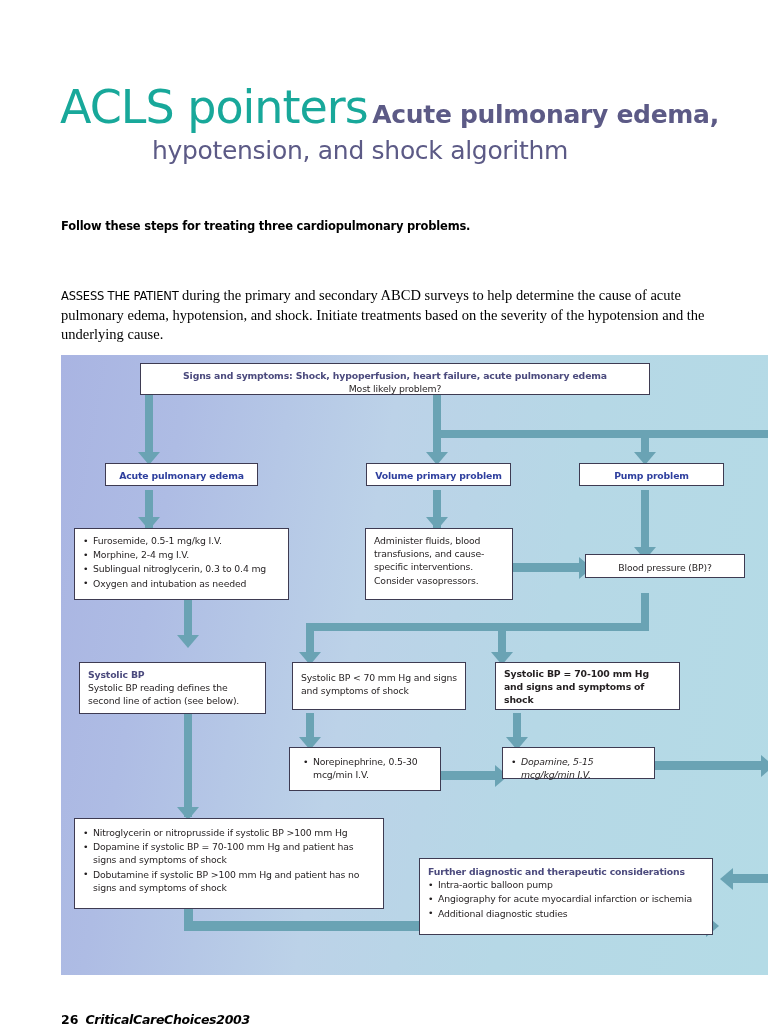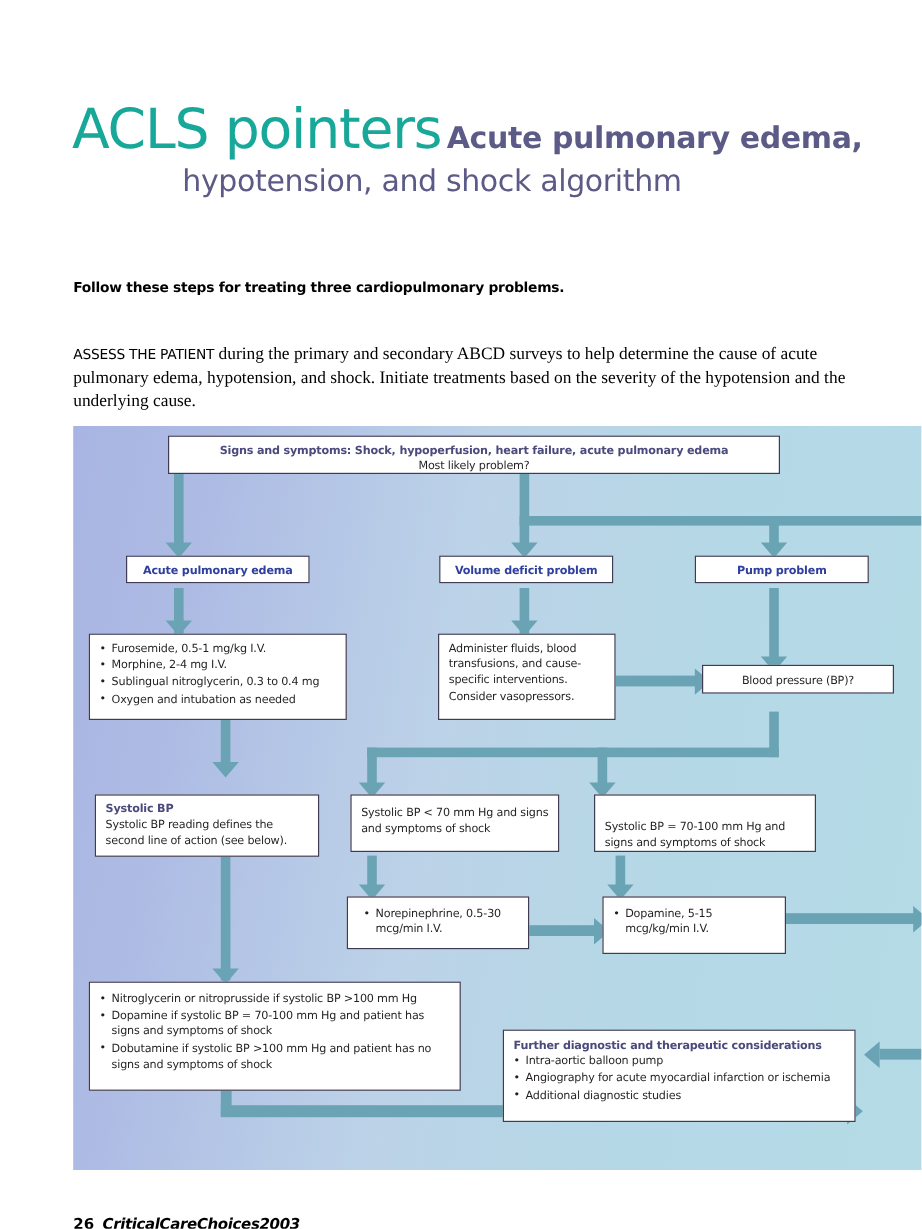--- a/index.html
+++ b/index.html
@@ -54,21 +54,20 @@
   .lede {
     position: absolute;
     left: 61px;
     top: 219px;
     width: 660px;
     font-family: "DejaVu Sans", sans-serif;
     font-size: 11.5px;
     font-weight: bold;
     color: #000;
     letter-spacing: -0.2px;
-    margin-top: 13px;
   }
 
   .assess {
     position: absolute;
     left: 61px;
     top: 286px;
     width: 676px;
     font-family: "Liberation Serif", serif;
     font-size: 14.5px;
     color: #000;
@@ -256,21 +255,21 @@
       <div class="hdr-purple">Signs and symptoms: Shock, hypoperfusion, heart failure, acute pulmonary edema</div>
       <div>Most likely problem?</div>
     </div>
   </div>
 
   <div class="box" style="left:44px; top:108px; width:153px; height:23px;">
     <div class="box-inner hdr-blue" style="padding-top:5px;">Acute pulmonary edema</div>
   </div>
 
   <div class="box" style="left:305px; top:108px; width:145px; height:23px;">
-    <div class="box-inner hdr-blue" style="padding-top:5px;">Volume deficit problem</div>
+    <div class="box-inner hdr-blue" style="padding-top:5px;">Volume primary problem</div>
   </div>
 
   <div class="box" style="left:518px; top:108px; width:145px; height:23px;">
     <div class="box-inner hdr-blue" style="padding-top:5px;">Pump problem</div>
   </div>
 
   <div class="box" style="left:13px; top:173px; width:215px; height:72px;">
     <div class="box-inner">
       <ul class="bullets">
         <li>Furosemide, 0.5-1 mg/kg I.V.</li>
@@ -294,32 +293,32 @@
       <div class="hdr-purple">Systolic BP</div>
       <div>Systolic BP reading defines the second line of action (see below).</div>
     </div>
   </div>
 
   <div class="box" style="left:231px; top:307px; width:174px; height:48px;">
     <div class="box-inner" style="padding-top:8px;">Systolic BP &lt; 70 mm Hg and signs and symptoms of shock</div>
   </div>
 
   <div class="box" style="left:434px; top:307px; width:185px; height:48px;">
-    <div class="box-inner" style="padding-top:20px;">Systolic BP = 70-100 mm Hg and signs and symptoms of shock</div>
+    <div class="box-inner" style="padding-top:4px;font-weight:bold;">Systolic BP = 70-100 mm Hg and signs and symptoms of shock</div>
   </div>
 
   <div class="box" style="left:228px; top:392px; width:152px; height:44px;">
     <div class="box-inner" style="padding-top:7px;padding-left:13px;">
       <ul class="bullets">
         <li>Norepinephrine, 0.5-30 mcg/min I.V.</li>
       </ul>
     </div>
   </div>
 
-  <div class="box" style="left:441px; top:392px; width:153px; height:48px;">
+  <div class="box" style="left:441px; top:392px; width:153px; height:32px;font-style:italic;">
     <div class="box-inner" style="padding-top:7px;">
       <ul class="bullets">
         <li>Dopamine, 5-15 mcg/kg/min I.V.</li>
       </ul>
     </div>
   </div>
 
   <div class="box" style="left:13px; top:463px; width:310px; height:91px;">
     <div class="box-inner" style="padding-top:7px;">
       <ul class="bullets">

